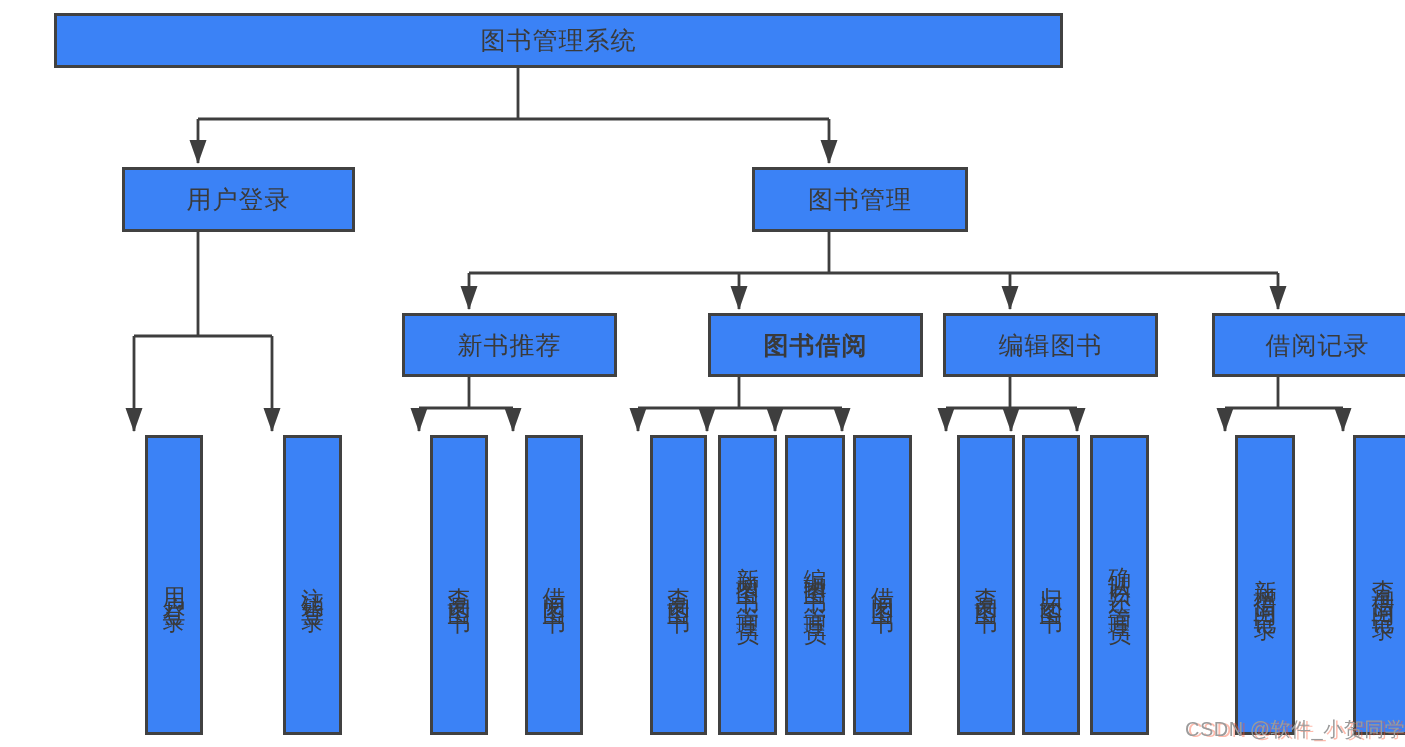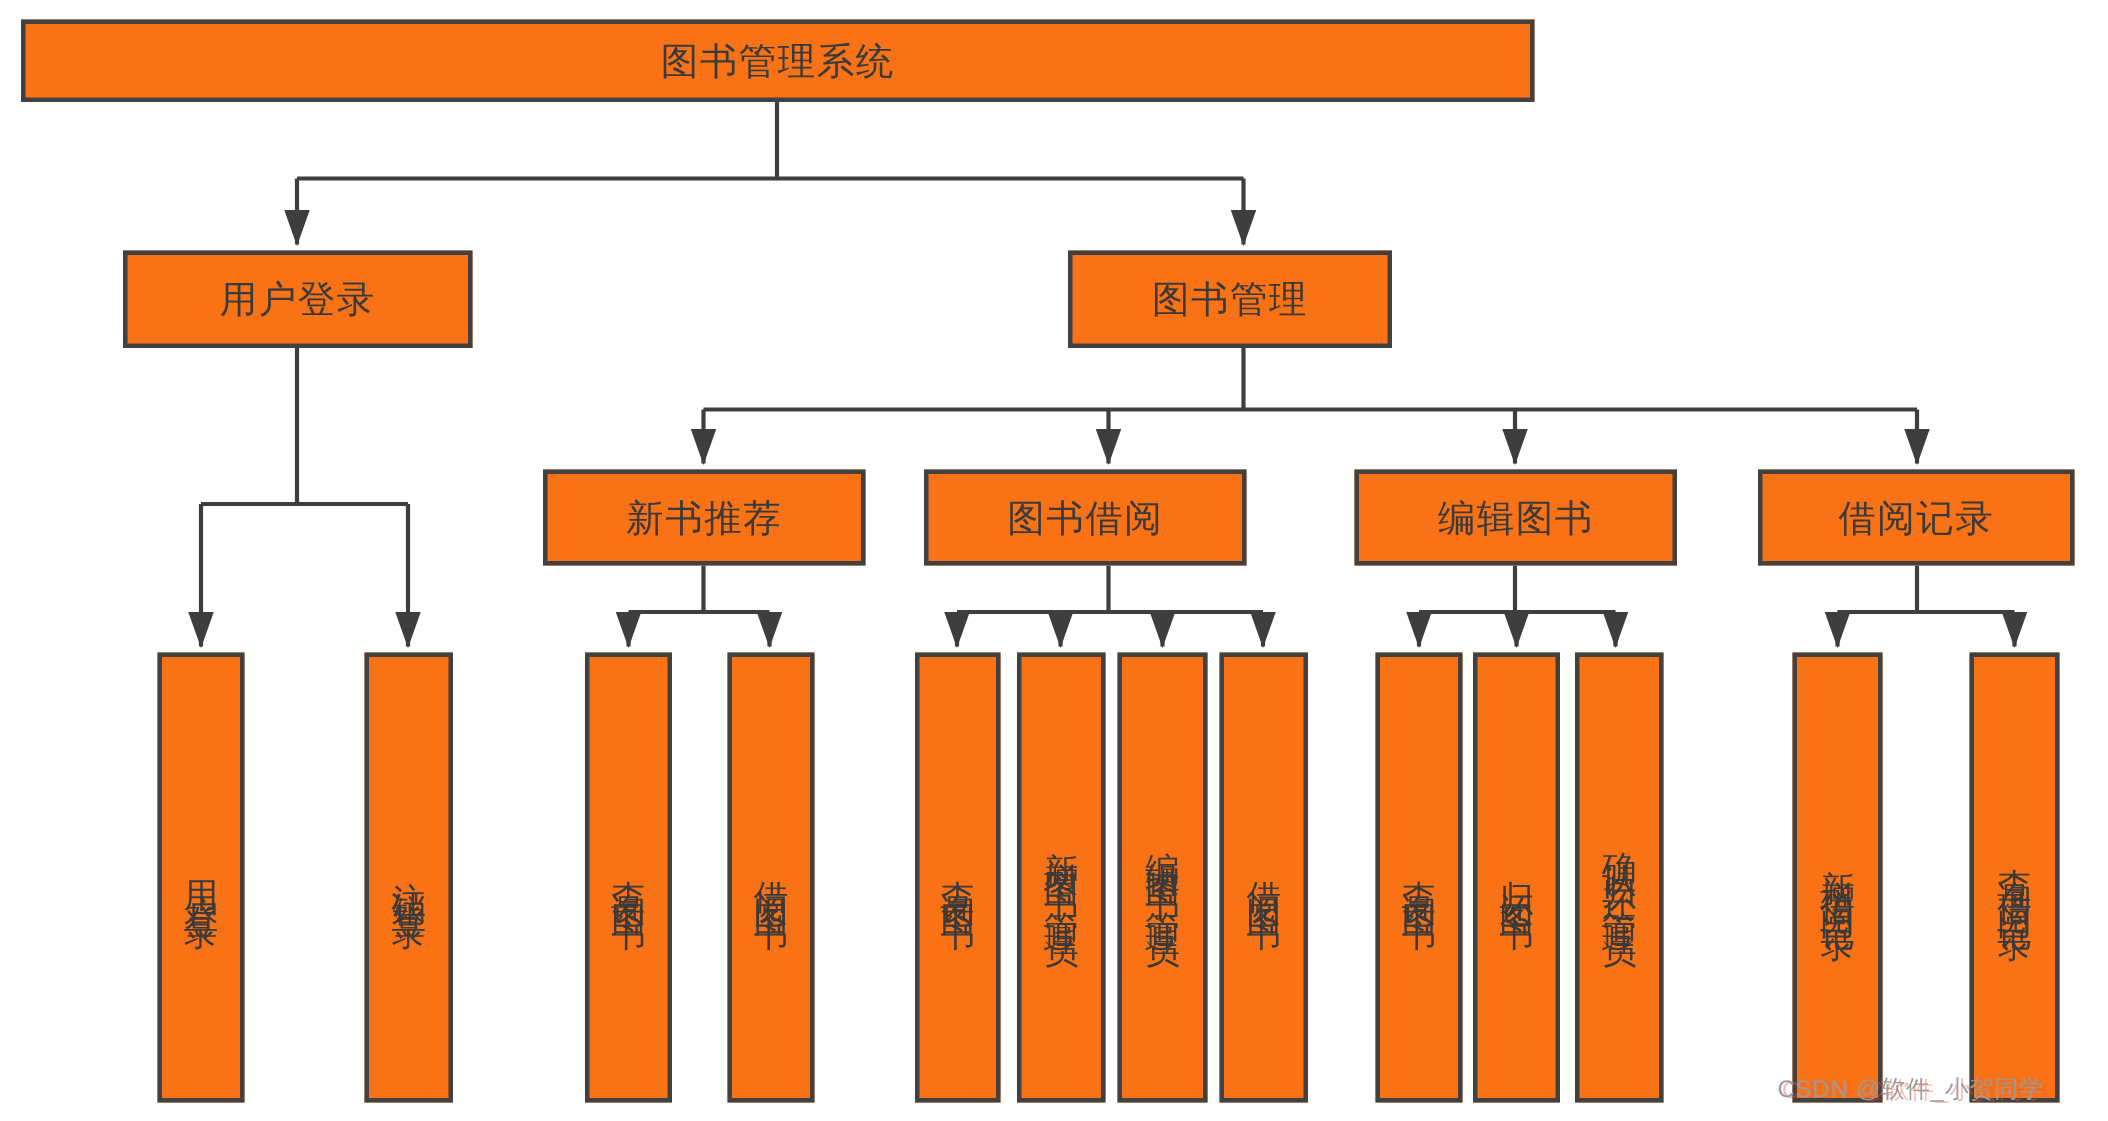--- a/index.html
+++ b/index.html
@@ -12,47 +12,48 @@
     overflow: hidden;
   }
   #connectors {
     position: absolute;
     left: 0; top: 0;
     width: 1405px; height: 747px;
     pointer-events: none;
   }
   .box {
     position: absolute;
-    background: #f97316;
+    background: #3b82f6;
     border: 3px solid #414141;
     box-sizing: border-box;
     display: flex;
     align-items: center;
     justify-content: center;
     color: #3a3a3a;
+    margin-left: 40px;
   }
   .box.h { font-size: 25px; letter-spacing: 1px; }
   .box.top { top: 13px; height: 55px; }
   .box.lv2 { top: 167px; height: 65px; }
   .box.lv3 { top: 313px; height: 64px; }
   .box.leaf { top: 435px; height: 300px; }
   .leaf .vlbl {
     writing-mode: vertical-rl;
     text-orientation: mixed;
     font-size: 23px;
     letter-spacing: 8px;
     line-height: 1;
     color: #3a3a3a;
     white-space: nowrap;
   }
   #watermark {
     position: absolute;
     left: 1185px;
     top: 716px;
-    font-size: 16px;
+    font-size: 20px;
     letter-spacing: 0.5px;
     color: #9b9b9b;
     text-shadow: 3px 1px 0 rgba(252, 85, 49, 0.40);
     white-space: nowrap;
     z-index: 10;
   }
 </style>
 </head>
 <body>
 
@@ -104,21 +105,21 @@
   <div class="box h lv2" style="left:82px;width:233px;">
     <span>用户登录</span>
   </div>
   <div class="box h lv2" style="left:712px;width:216px;">
     <span>图书管理</span>
   </div>
 
   <div class="box h lv3" style="left:362px;width:215px;">
     <span>新书推荐</span>
   </div>
-  <div class="box h lv3" style="left:616px;width:215px;">
+  <div class="box h lv3" style="left:668px;width:215px;font-weight:bold;">
     <span>图书借阅</span>
   </div>
   <div class="box h lv3" style="left:903px;width:215px;">
     <span>编辑图书</span>
   </div>
   <div class="box h lv3" style="left:1172px;width:211px;">
     <span>借阅记录</span>
   </div>
 
   <div class="box leaf" style="left:105px;width:58px;">

